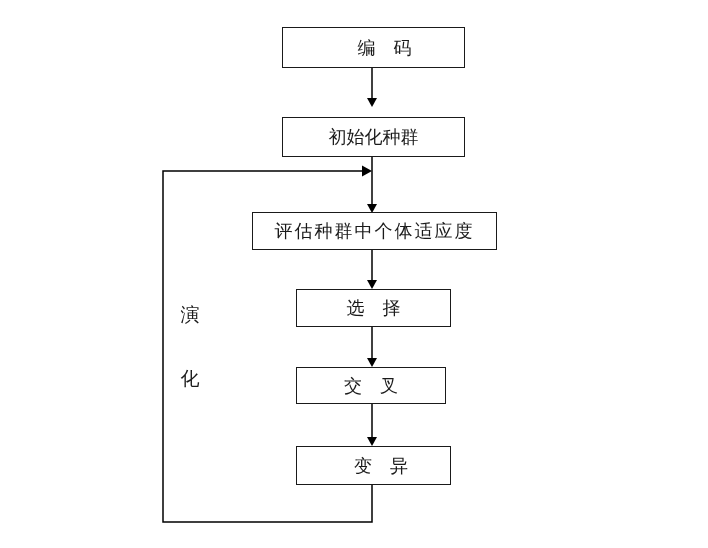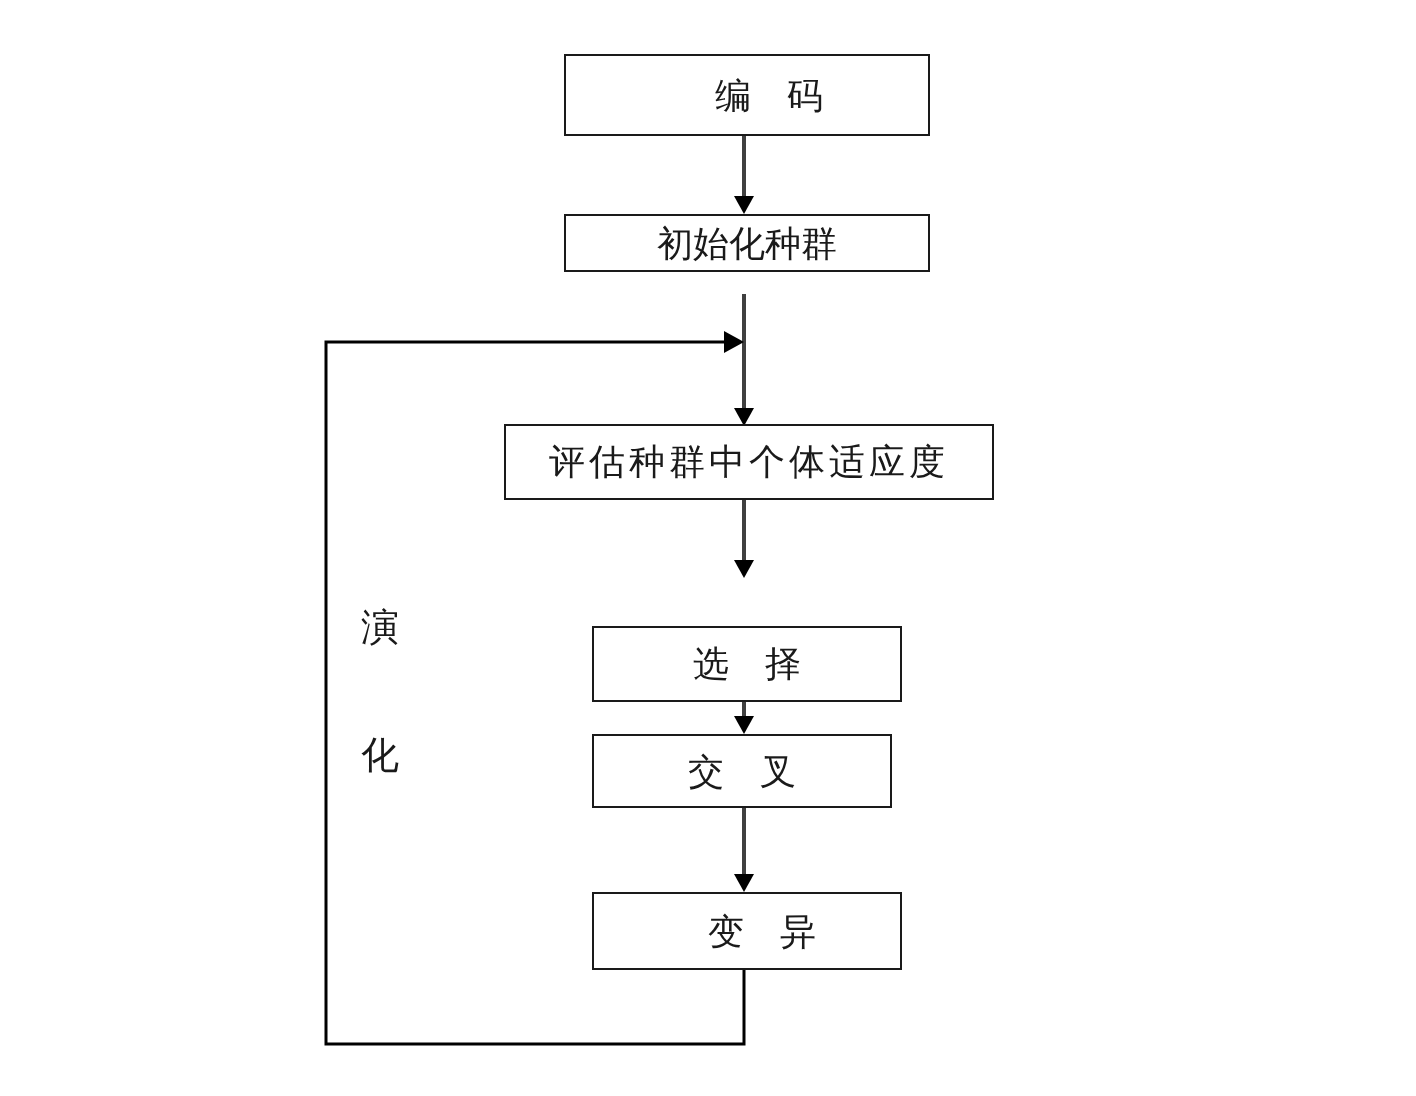--- a/index.html
+++ b/index.html
@@ -28,23 +28,23 @@
     border: 1px solid #1a1a1a;
     background: #ffffff;
     display: flex;
     align-items: center;
     justify-content: center;
     font-size: 18px;
     color: #1a1a1a;
     white-space: nowrap;
   }
   .node-encode    { left: 282px; top: 27px;  width: 183px; height: 41px; padding-left: 22px; }
-  .node-init      { left: 282px; top: 107px; width: 183px; height: 29px; }
+  .node-init      { left: 282px; top: 117px; width: 183px; height: 40px; }
   .node-evaluate  { left: 252px; top: 212px; width: 245px; height: 38px; letter-spacing: 2px; }
-  .node-select    { left: 296px; top: 289px; width: 155px; height: 38px; margin-top: 24px; }
+  .node-select    { left: 296px; top: 289px; width: 155px; height: 38px; }
   .node-crossover { left: 296px; top: 367px; width: 150px; height: 37px; }
   .node-mutate    { left: 296px; top: 446px; width: 155px; height: 39px; padding-left: 15px; }
   .loop-label {
     position: absolute;
     left: 177px;
     top: 283px;
     width: 26px;
     font-size: 19px;
     line-height: 64px;
     color: #1a1a1a;

